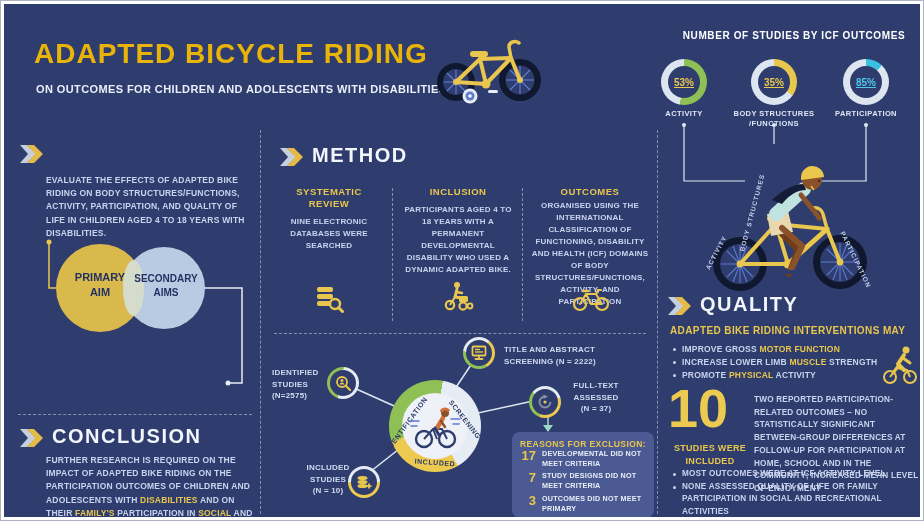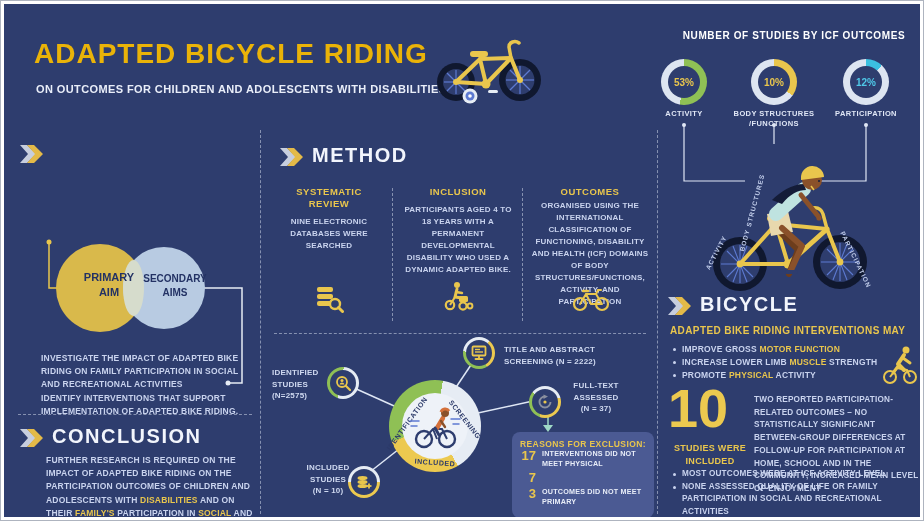--- a/index.html
+++ b/index.html
@@ -8,30 +8,30 @@
   .abs{position:absolute;}
   .z2{z-index:2;}
   #lines{position:absolute;left:0;top:0;z-index:1;}
   .prel{white-space:pre-line;}
   .kicker{left:32px;top:22px;font-size:10px;font-weight:800;color:#e9eef9;letter-spacing:.8px;}
   .bigtitle{left:30px;top:34px;font-size:28px;font-weight:800;color:#eab308;letter-spacing:1px;}
   .subtitle{left:32px;top:79px;font-size:11px;font-weight:800;color:#e9eef9;letter-spacing:.4px;}
   .icf-title{left:662px;top:26px;width:256px;text-align:center;font-size:10px;font-weight:800;color:#fff;letter-spacing:.6px;}
   .donut{width:46px;height:46px;border-radius:50%;position:absolute;top:55px;}
   .donut::before{content:"";position:absolute;inset:7px;background:#2e3d6e;border-radius:50%;}
-  .donut-pct{position:absolute;inset:0;display:flex;align-items:center;justify-content:center;font-size:10px;font-weight:800;z-index:1;}
+  .donut-pct{position:absolute;inset:0;display:flex;align-items:center;justify-content:center;font-size:10px;font-weight:800;z-index:1;text-decoration:underline;}
   .donut-label{position:absolute;top:105px;width:96px;text-align:center;font-size:7.5px;font-weight:800;color:#dfe6f5;letter-spacing:.4px;line-height:1.35;}
   .vsep{border-left:1px dashed rgba(221,229,244,.5);width:0;}
   .hsep{border-top:1px dashed rgba(221,229,244,.5);height:0;}
   .sec-title{font-size:20px;font-weight:800;color:#f2f5fc;letter-spacing:1.5px;}
   .body{font-size:8.5px;font-weight:700;color:#c9d3ee;letter-spacing:.2px;line-height:1.55;}
   .hl{color:#e9c64d;}
   .gold{color:#e9c64d;}
   .venn-circle{border-radius:50%;}
-  .venn-label{font-weight:800;color:#233264;text-align:center;line-height:1.35;padding-left:9px;}
+  .venn-label{font-weight:800;color:#233264;text-align:center;line-height:1.35;}
   .mcol-head{font-size:9.5px;font-weight:800;color:#e9c64d;letter-spacing:.5px;text-align:center;line-height:1.3;}
   .mcol-text{font-size:8px;font-weight:700;color:#c9d3ee;letter-spacing:.2px;line-height:1.5;text-align:center;}
   .ring{left:385px;top:376px;width:92px;height:92px;border-radius:50%;background:conic-gradient(from 10deg,#e6ecf4 0deg 140deg,#ecc94f 140deg 240deg,#8fc055 240deg 360deg);}
   .ring::before{content:"";position:absolute;inset:13px;background:#eef2f8;border-radius:50%;}
   .ring-label{position:absolute;width:78px;text-align:center;font-size:7px;font-weight:800;color:#2c3a69;letter-spacing:.6px;z-index:1;}
   .rider-center{position:absolute;left:17px;top:17px;z-index:1;}
   .node{width:32px;height:32px;border-radius:50%;position:absolute;z-index:2;}
   .node::before{content:"";position:absolute;inset:3px;background:#2e3d6e;border-radius:50%;}
   .node svg{position:absolute;left:8px;top:8px;z-index:1;}
   .node1{background:conic-gradient(from 200deg,#8fc055 0 45%,#e6ecf4 45% 100%);}
@@ -113,52 +113,51 @@
     <circle cx="58" cy="58" r="4.5" fill="#e9c64d"></circle>
     <rect x="60" y="64" width="10" height="3" rx="1.5" fill="#e8eef5"></rect>
   </svg>
 
   <div class="abs z2 icf-title">NUMBER OF STUDIES BY ICF OUTCOMES</div>
 
   <div class="abs z2 donut" style="left: 657px; background: conic-gradient(rgb(143, 192, 85) 0deg, rgb(143, 192, 85) 53%, rgb(221, 229, 241) 53%, rgb(221, 229, 241) 100%);">
     <span class="donut-pct" style="color: rgb(233, 198, 77);">53%</span>
   </div>
   <div class="abs z2 donut" style="left: 747px; background: conic-gradient(rgb(233, 198, 77) 0deg, rgb(233, 198, 77) 35%, rgb(221, 229, 241) 35%, rgb(221, 229, 241) 100%);">
-    <span class="donut-pct" style="color: rgb(233, 198, 77);">10%</span>
+    <span class="donut-pct" style="color: rgb(233, 198, 77);">35%</span>
   </div>
   <div class="abs z2 donut" style="left: 839px; background: conic-gradient(rgb(59, 192, 224) 0deg, rgb(59, 192, 224) 12%, rgb(221, 229, 241) 12%, rgb(221, 229, 241) 100%);">
-    <span class="donut-pct" style="color: rgb(79, 200, 232);">12%</span>
+    <span class="donut-pct" style="color: rgb(79, 200, 232);">85%</span>
   </div>
   <div class="abs z2 donut-label prel" style="left:632px;">ACTIVITY</div>
   <div class="abs z2 donut-label prel" style="left:722px;">BODY STRUCTURES
 /FUNCTIONS</div>
   <div class="abs z2 donut-label prel" style="left:814px;">PARTICIPATION</div>
 
   <div class="abs vsep" style="left:256px;top:126px;height:384px;"></div>
   <div class="abs vsep" style="left:653px;top:126px;height:384px;"></div>
   <div class="abs hsep" style="left:14px;top:410px;width:234px;"></div>
   <div class="abs hsep" style="left:270px;top:329px;width:372px;"></div>
   <div class="abs vsep" style="left:388px;top:184px;height:133px;"></div>
   <div class="abs vsep" style="left:518px;top:184px;height:133px;"></div>
 
   <svg class="abs z2" style="left:16px;top:140px;" width="24" height="20" viewBox="0 0 24 20">
     <polygon points="0,1 7,1 16,10 7,19 0,19 8,10" fill="#c7cede"></polygon>
     <polygon points="7,1 14,1 23,10 14,19 7,19 15,10" fill="#e4ba48"></polygon>
   </svg>
+  <div class="abs z2 body" style="left:42px;top:170px;width:208px;">EVALUATE THE EFFECTS OF ADAPTED BIKE RIDING ON BODY STRUCTURES/FUNCTIONS, ACTIVITY, PARTICIPATION, AND QUALITY OF LIFE IN CHILDREN AGED 4 TO 18 YEARS WITH DISABILITIES.</div>
 
   <div class="abs z2 venn-circle" style="left:52px;top:240px;width:88px;height:88px;background:#d9b94b;"></div>
   <div class="abs z2 venn-circle" style="left:119px;top:243px;width:82px;height:82px;background:#b8cbe2;"></div>
   <div class="abs z2 venn-circle" style="left:119px;top:256px;width:21px;height:56px;background:#d6dccc;"></div>
   <div class="abs z2 venn-label prel" style="left:52px;top:266px;width:88px;font-size:11px;">PRIMARY
 AIM</div>
   <div class="abs z2 venn-label prel" style="left:121px;top:268px;width:82px;font-size:10px;">SECONDARY
 AIMS</div>
 
-  <div class="abs z2 body prel" style="left:37px;top:348px;width:212px;">INVESTIGATE THE IMPACT OF ADAPTED BIKE RIDING ON FAMILY PARTICIPATION IN SOCIAL AND RECREATIONAL ACTIVITIES
-IDENTIFY INTERVENTIONS THAT SUPPORT IMPLEMENTATION OF ADAPTED BIKE RIDING.</div>
 
   <svg class="abs z2" style="left:16px;top:424px;" width="24" height="20" viewBox="0 0 24 20">
     <polygon points="0,1 7,1 16,10 7,19 0,19 8,10" fill="#c7cede"></polygon>
     <polygon points="7,1 14,1 23,10 14,19 7,19 15,10" fill="#e4ba48"></polygon>
   </svg>
   <div class="abs z2 body" style="left:42px;top:450px;width:212px;"><span>FURTHER RESEARCH IS REQUIRED ON THE IMPACT OF ADAPTED BIKE RIDING ON THE PARTICIPATION OUTCOMES OF CHILDREN AND ADOLESCENTS WITH </span><span class="hl">DISABILITIES</span><span> AND ON THEIR </span><span class="hl">FAMILY'S</span><span> PARTICIPATION IN </span><span class="hl">SOCIAL</span><span> AND </span></div>
   <div class="abs z2 sec-title" style="left:48px;top:421px;">CONCLUSION</div>
 
   <svg class="abs z2" style="left:276px;top:143px;" width="24" height="20" viewBox="0 0 24 20">
     <polygon points="0,1 7,1 16,10 7,19 0,19 8,10" fill="#c7cede"></polygon>
@@ -265,24 +264,25 @@
 ASSESSED
 (N = 37)</div>
   <div class="abs z2 node-label prel" style="left:296px;top:458px;width:56px;text-align:center;">INCLUDED
 STUDIES
 (N = 10)</div>
 
   <div class="abs z2 excl-box">
     <div class="excl-title">REASONS FOR EXCLUSION:</div>
     <div class="excl-row">
       <span class="excl-num">17</span>
-      <span class="excl-text">INTERVENTIONS DID NOT MEET PHYSICAL</span>
+      <span class="excl-text">DEVELOPMENTAL DID NOT MEET CRITERIA</span>
     </div>
     <div class="excl-row">
       <span class="excl-num">7</span>
+      <span class="excl-text">STUDY DESIGNS DID NOT MEET CRITERIA</span>
     </div>
     <div class="excl-row">
       <span class="excl-num">3</span>
       <span class="excl-text">OUTCOMES DID NOT MEET PRIMARY</span>
     </div>
   </div>
 
   <svg class="abs z2" style="left:686px;top:124px;" width="198" height="168" viewBox="0 0 198 168">
 
     <circle cx="50" cy="136" r="27" fill="#10182f"></circle>
@@ -344,21 +344,21 @@
   </svg>
 
   <div class="abs z2 rot-label" style="left:682px;top:245px;width:60px;transform:rotate(-62deg);">ACTIVITY</div>
   <div class="abs z2 rot-label" style="left:702px;top:205px;width:92px;transform:rotate(-75deg);">BODY STRUCTURES</div>
   <div class="abs z2 rot-label" style="left:812px;top:252px;width:80px;transform:rotate(64deg);">PARTICIPATION</div>
 
   <svg class="abs z2" style="left:664px;top:292px;" width="24" height="20" viewBox="0 0 24 20">
     <polygon points="0,1 7,1 16,10 7,19 0,19 8,10" fill="#c7cede"></polygon>
     <polygon points="7,1 14,1 23,10 14,19 7,19 15,10" fill="#e4ba48"></polygon>
   </svg>
-  <div class="abs z2 sec-title" style="left:696px;top:289px;">BICYCLE</div>
+  <div class="abs z2 sec-title" style="left:696px;top:289px;">QUALITY</div>
   <div class="abs z2 gold" style="left:666px;top:321px;font-size:10px;font-weight:800;letter-spacing:.4px;">ADAPTED BIKE RIDING INTERVENTIONS MAY</div>
 
   <ul class="abs z2 rlist" style="left:668px;top:339px;width:206px;">
     <li><span>IMPROVE GROSS </span><span class="hl">MOTOR FUNCTION</span></li>
     <li><span>INCREASE LOWER LIMB </span><span class="hl">MUSCLE</span><span> STRENGTH</span></li>
     <li><span>PROMOTE </span><span class="hl">PHYSICAL</span><span> ACTIVITY</span></li>
   </ul>
 
   <svg class="abs z2" style="left:878px;top:340px;" width="36" height="42" viewBox="0 0 36 42">
     <circle cx="24" cy="6" r="3.5" fill="#e9c64d"></circle>

